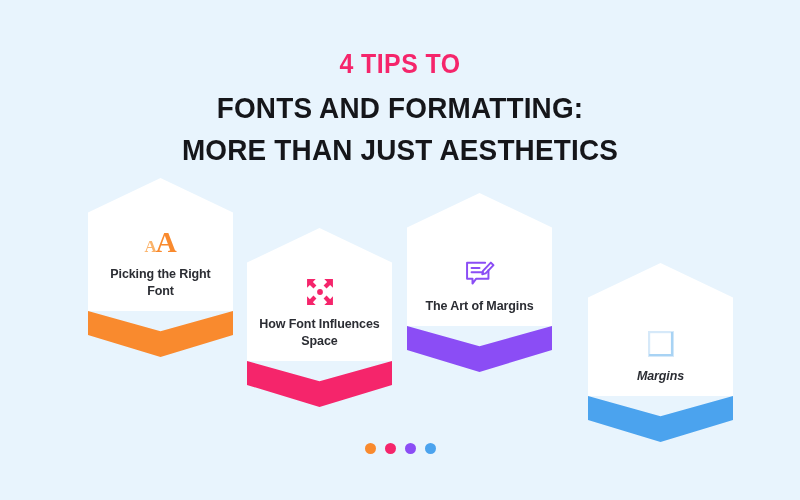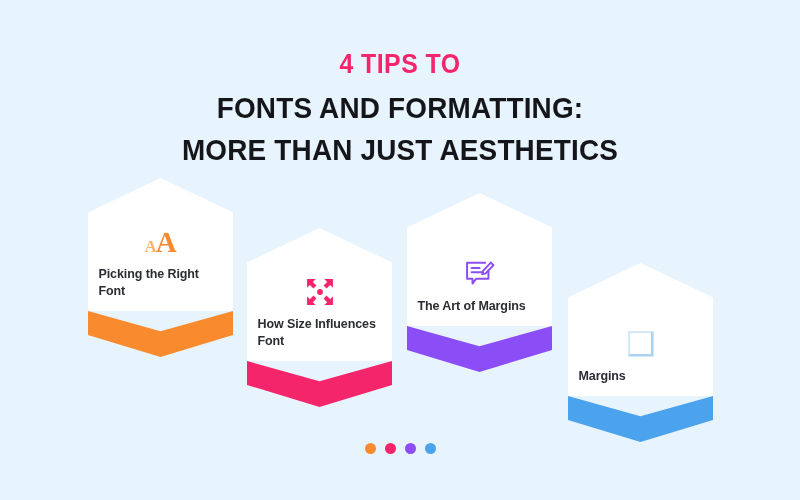--- a/index.html
+++ b/index.html
@@ -85,31 +85,31 @@
     height: 34px;
     display: flex;
     align-items: center;
     justify-content: center;
     margin-bottom: 7px;
   }
   .card-label {
     font-size: 12.5px;
     font-weight: 700;
     color: #2b2d33;
-    text-align: left;
+    text-align: center;
     line-height: 1.32;
     width: 124px;
     letter-spacing: -0.1px;
   }
 
   
   #card-1 { left: 88px;  top: 178px; }
   #card-2 { left: 247px; top: 228px; }
   #card-3 { left: 407px; top: 193px; }
-  #card-4 { left: 568px; top: 263px; }
+  #card-4 { left: 588px; top: 263px; font-style: italic; }
 
   
   .aa-icon {
     font-family: "Liberation Serif", serif;
     font-weight: 700;
     line-height: 1;
     display: inline-flex;
     align-items: baseline;
   }
   .aa-icon .a-small {
@@ -174,21 +174,21 @@
 
             <path d="M29.8 2.2 L29.8 11.4 L26.8 8.4 L23.0 12.2 L19.8 9.0 L23.6 5.2 L20.6 2.2 Z"></path>
 
             <path d="M29.8 29.8 L20.6 29.8 L23.6 26.8 L19.8 23.0 L23.0 19.8 L26.8 23.6 L29.8 20.6 Z"></path>
 
             <path d="M2.2 29.8 L2.2 20.6 L5.2 23.6 L9.0 19.8 L12.2 23.0 L8.4 26.8 L11.4 29.8 Z"></path>
             <circle cx="16" cy="16" r="3.1"></circle>
           </g>
         </svg>
       </div>
-      <div class="card-label">How Size Influences Font</div>
+      <div class="card-label">How Font Influences Space</div>
     </div>
     <div class="hex-chevron" style="background: rgb(245, 37, 107);"></div>
   </div>
 
   <div class="card" id="card-3">
     <div class="hex-body">
       <div class="icon-slot">
         <svg width="32" height="30" viewBox="0 0 34 32">
           <g fill="none" stroke="#8b4df5" stroke-width="2.1" stroke-linecap="round" stroke-linejoin="round">
 

